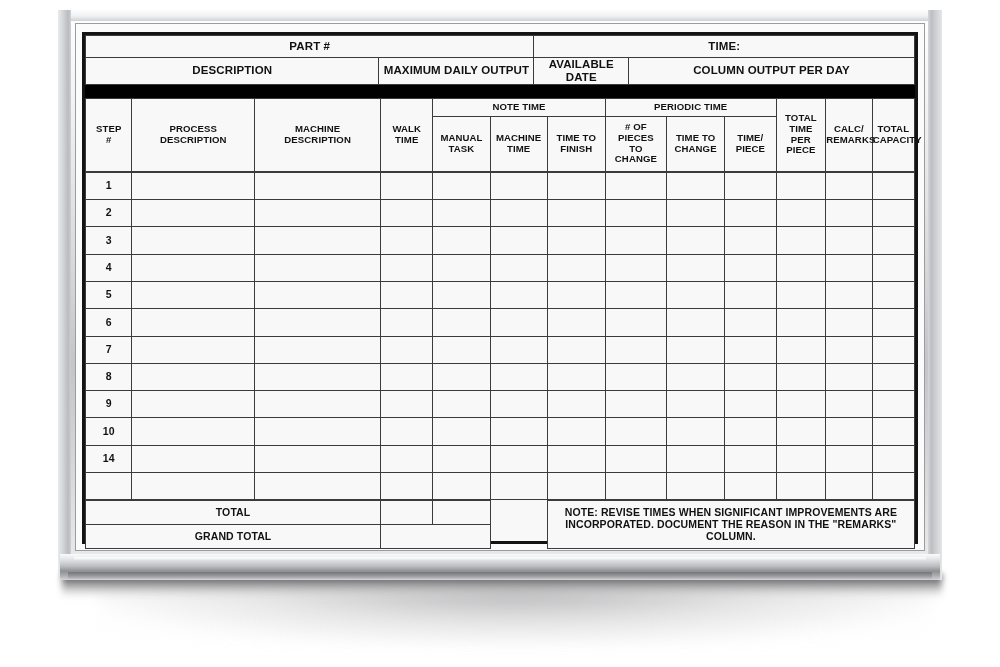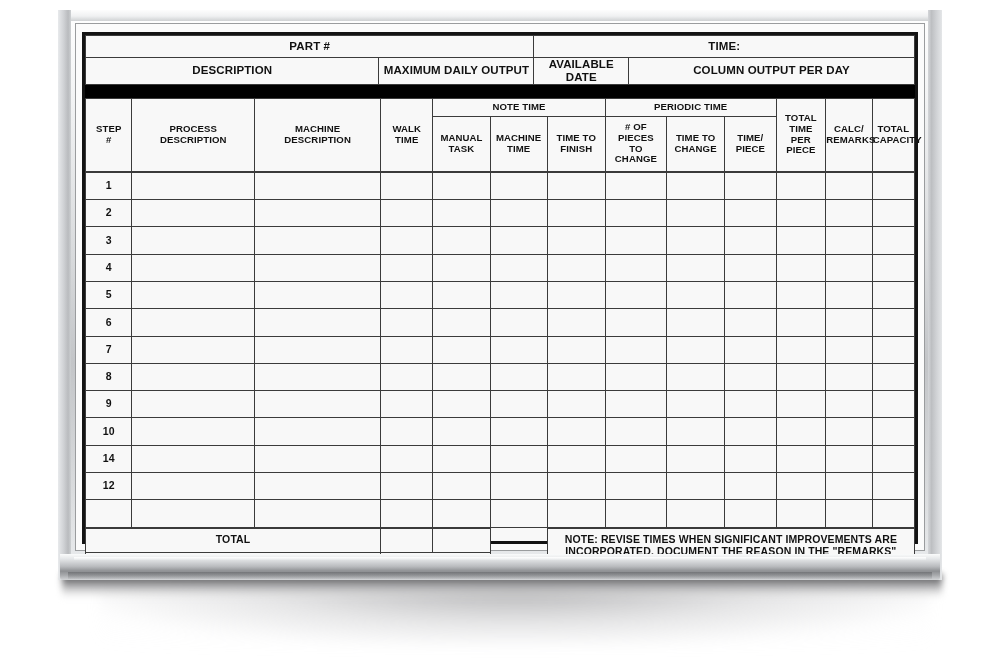--- a/index.html
+++ b/index.html
@@ -441,35 +441,20 @@
               <td></td>
               <td></td>
               <td></td>
               <td></td>
               <td></td>
               <td></td>
               <td></td>
             </tr>
             <tr>
               <td class="stepnum">14</td>
-              <td></td>
-              <td></td>
-              <td></td>
-              <td></td>
-              <td></td>
-              <td></td>
-              <td></td>
-              <td></td>
-              <td></td>
-              <td></td>
-              <td></td>
-              <td></td>
-            </tr>
-            <tr>
-              <td class="stepnum">12</td>
               <td></td>
               <td></td>
               <td></td>
               <td></td>
               <td></td>
               <td></td>
               <td></td>
               <td></td>
               <td></td>
               <td></td>

